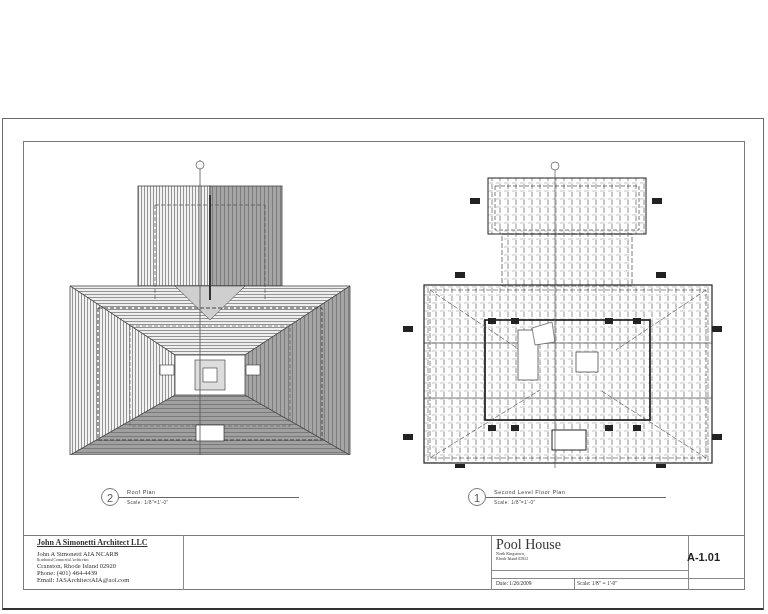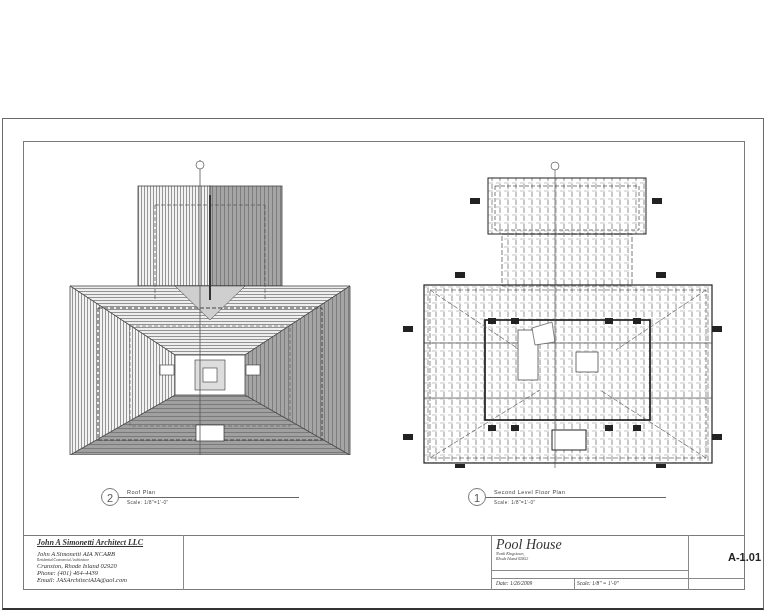--- a/index.html
+++ b/index.html
@@ -1,30 +1,30 @@
 <!DOCTYPE html>
 <html><head>
 <meta charset="utf-8">
 <style>
   html,body{margin:0;padding:0;background:#fff;}
   body{width:768px;height:614px;position:relative;overflow:hidden;font-family:"Liberation Sans",sans-serif;}
   .sheet{position:absolute;left:2px;top:118px;width:762px;height:492px;border:1px solid #6a6a6a;border-bottom:2px solid #333;box-sizing:border-box;background:#fff;}
   .inner{position:absolute;left:23px;top:141px;width:722px;height:449px;border:1px solid #7a7a7a;box-sizing:border-box;}
   .tb{position:absolute;left:23px;top:535px;width:722px;height:55px;border-top:1px solid #7a7a7a;box-sizing:border-box;}
   .vdiv{position:absolute;top:535px;height:55px;width:0;border-left:1px solid #8a8a8a;}
-  .serif{font-family:"Liberation Serif",serif;font-style:italic;color:#333;}
+  .serif{font-family:"Liberation Serif",serif;color:#333;}
   .arch-name{position:absolute;left:37px;top:538px;font-size:8px;font-weight:bold;text-decoration:underline;}
   .arch-line{position:absolute;left:37px;font-size:6.5px;line-height:7px;white-space:nowrap;}
   .arch-line.small{font-size:3.5px;}
   .proj-title{position:absolute;left:496px;top:537px;font-size:14px;}
   .proj-sub{position:absolute;left:496px;font-size:4px;}
   .hline{position:absolute;height:0;border-top:1px solid #8a8a8a;}
   .date{position:absolute;left:496px;top:580px;font-size:5.5px;}
   .scale{position:absolute;left:577px;top:580px;font-size:5.5px;}
-  .sheetno{position:absolute;left:728px;top:551px;font-size:11px;font-weight:bold;color:#222;font-family:"Liberation Sans",sans-serif;}
+  .sheetno{position:absolute;left:687px;top:551px;font-size:11px;font-weight:bold;color:#222;font-family:"Liberation Sans",sans-serif;}
   .plan-label{position:absolute;font-size:5.5px;color:#444;letter-spacing:0.5px;white-space:nowrap;}
   .bubble{position:absolute;width:18px;height:18px;border:1px solid #777;border-radius:50%;font-size:11px;text-align:center;line-height:18px;color:#555;box-sizing:border-box;}
   svg{position:absolute;}
 </style>
 </head>
 <body>
 
 <div class="sheet"></div>
 <div class="inner"></div>
 

